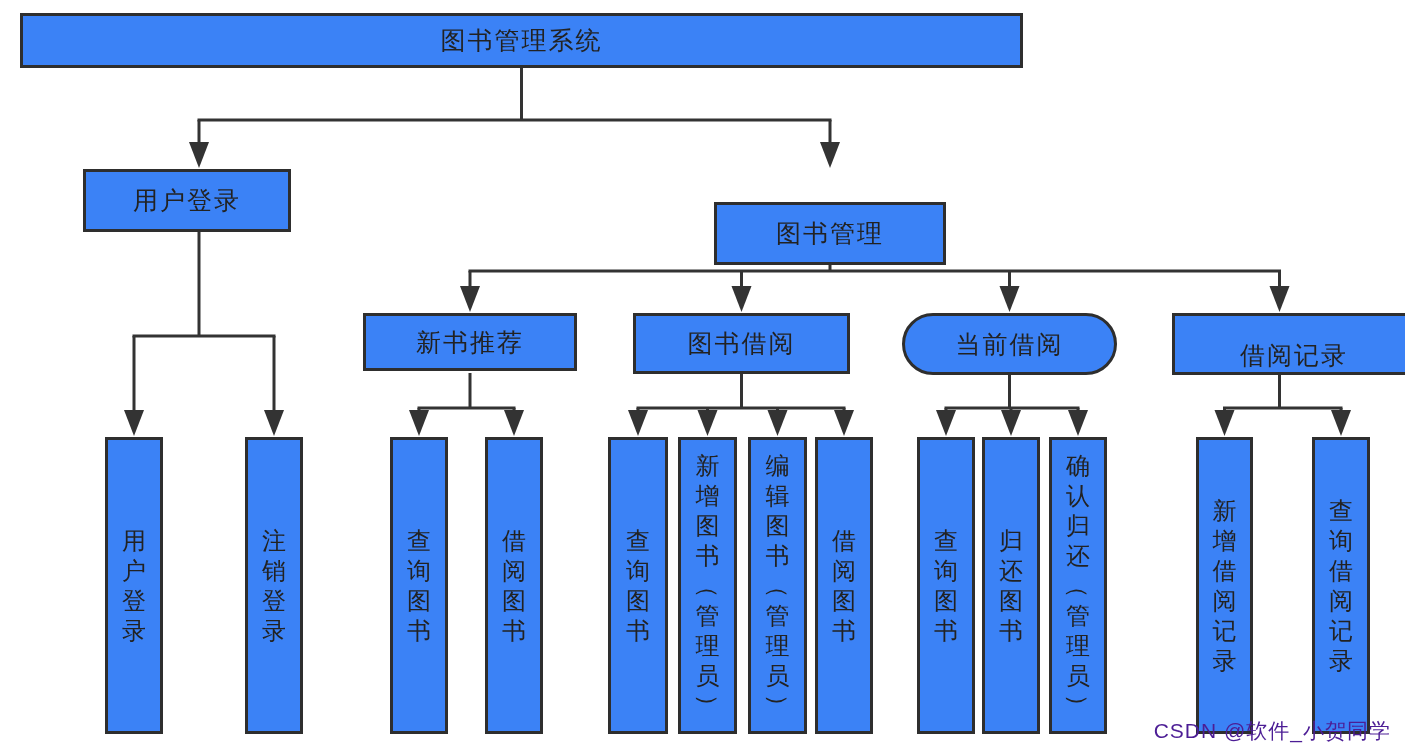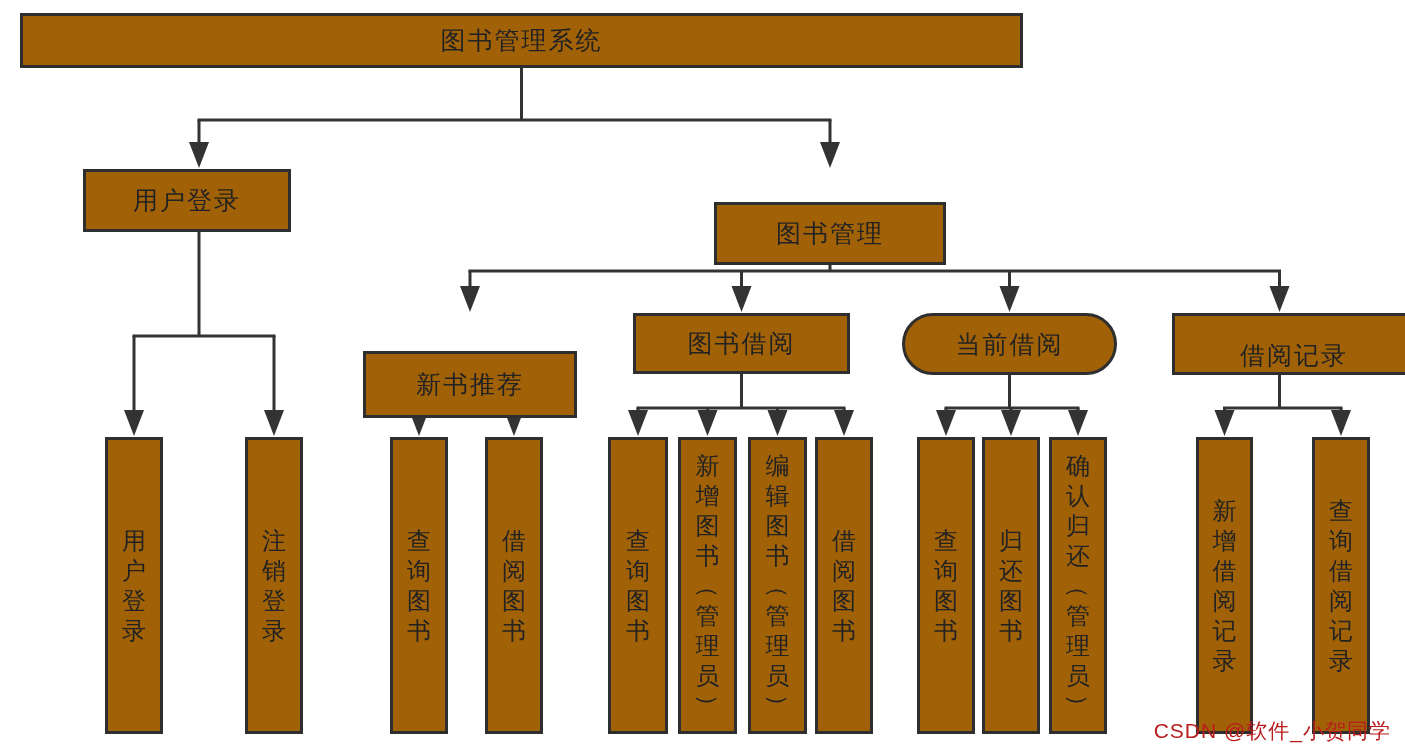--- a/index.html
+++ b/index.html
@@ -18,21 +18,21 @@
   #connector-layer {
     position: absolute;
     left: 0;
     top: 0;
     width: 1405px;
     height: 747px;
   }
   .node {
     position: absolute;
     box-sizing: border-box;
-    background: #a16207;
+    background: #3b82f6;
     border: 3px solid #2e2e2e;
     display: flex;
     align-items: center;
     justify-content: center;
     color: #222222;
   }
   .h-node .label {
     font-size: 25px;
     letter-spacing: 2px;
     white-space: nowrap;
@@ -51,21 +51,21 @@
   }
   .v-node .char.rot {
     transform: rotate(90deg);
   }
   #watermark {
     position: absolute;
     right: 14px;
     bottom: 2px;
     font-size: 21px;
     letter-spacing: 1px;
-    color: #b91c1c;
+    color: #4c1d95;
     white-space: nowrap;
   }
 </style>
 </head>
 <body>
 
 <div id="canvas">
   <svg id="connector-layer" width="1405" height="747" viewBox="0 0 1405 747" xmlns="http://www.w3.org/2000/svg">
       <line x1="521.5" y1="66" x2="521.5" y2="120" stroke="#333333" stroke-width="3"></line>
       <line x1="197.5" y1="120" x2="831.5" y2="120" stroke="#333333" stroke-width="3"></line>
@@ -123,21 +123,21 @@
 
   <div class="node h-node" style="left: 20px; top: 13px; width: 1003px; height: 55px;">
       <span class="label">图书管理系统</span>
     </div>
     <div class="node h-node" style="left: 83px; top: 169px; width: 208px; height: 63px;">
       <span class="label">用户登录</span>
     </div>
     <div class="node h-node" style="left: 714px; top: 169px; width: 232px; height: 63px; margin-top: 33px;">
       <span class="label">图书管理</span>
     </div>
-    <div class="node h-node" style="left: 363px; top: 313px; width: 214px; height: 67px; margin-top: 38px;">
+    <div class="node h-node" style="left: 363px; top: 313px; width: 214px; height: 58px;">
       <span class="label">新书推荐</span>
     </div>
     <div class="node h-node" style="left: 633px; top: 313px; width: 217px; height: 61px;">
       <span class="label">图书借阅</span>
     </div>
     <div class="node h-node" style="left: 902px; top: 313px; width: 215px; height: 62px; border-radius: 31px;">
       <span class="label">当前借阅</span>
     </div>
     <div class="node h-node" style="left: 1172px; top: 313px; width: 244px; height: 62px; align-items: flex-end;">
       <span class="label">借阅记录</span>

